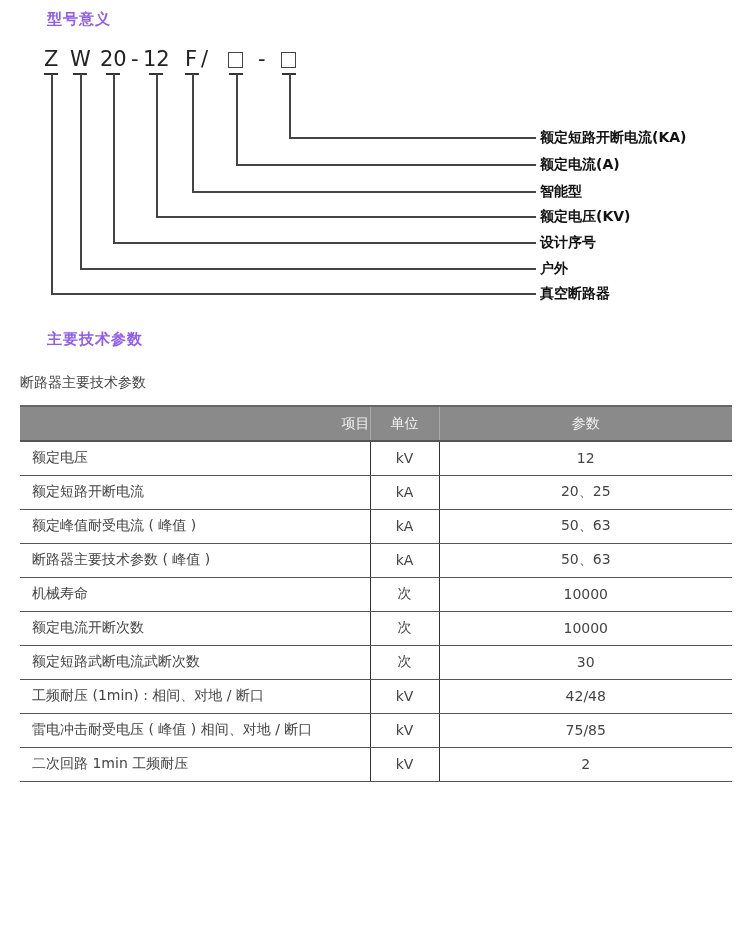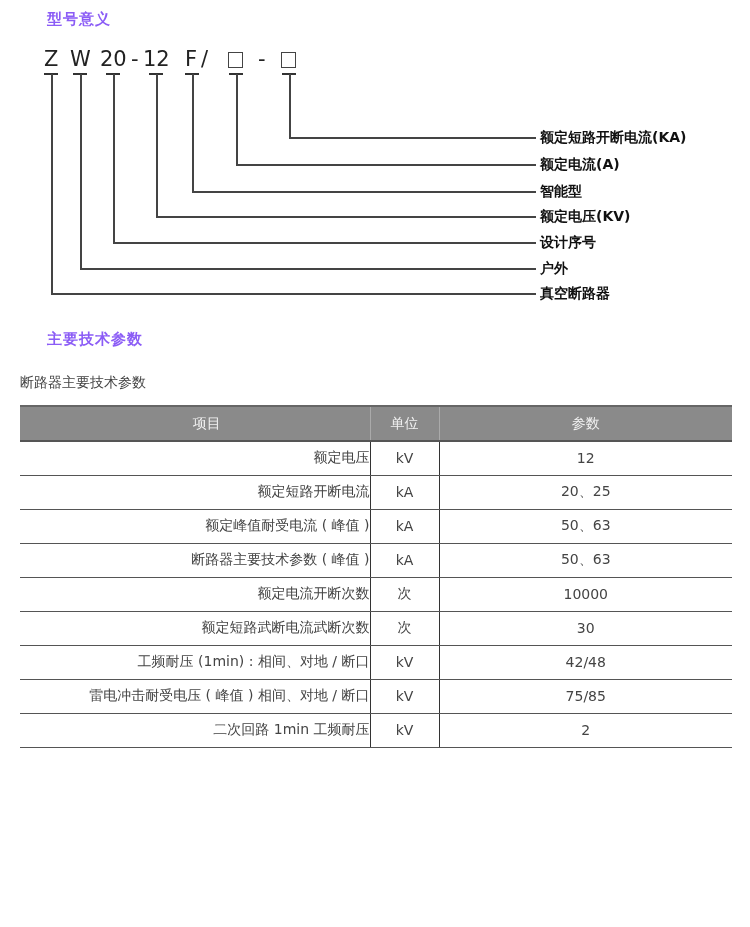--- a/index.html
+++ b/index.html
@@ -80,28 +80,28 @@
     table.spec th {
       background: #8a8a8a;
       color: #f2f2f2;
       font-weight: normal;
       height: 35px;
       border-top: 2px solid #666;
       border-bottom: 2px solid #555;
       border-left: 1px solid #aaa;
       border-right: 1px solid #aaa;
     }
-    table.spec th:first-child { text-align: center; padding-left: 24px; border-left: none; }
+    table.spec th:first-child { text-align: right; padding-left: 24px; border-left: none; }
     table.spec th:last-child { border-right: none; }
     table.spec td {
       height: 34px;
       border-bottom: 1.5px solid #555;
       text-align: center;
     }
-    table.spec td.item { text-align: right; padding-left: 12px; width: 350px; }
+    table.spec td.item { text-align: left; padding-left: 12px; width: 350px; }
     table.spec td.unit { width: 69px; border-left: 1.5px solid #333; border-right: 1.5px solid #333; }
     table.spec td.val { }
   </style>
 </head>
 <body>
 
 <div id="title1" class="section-title">型号意义</div>
 
 <div>
   <span class="code-char" style="left:44px;">Z</span>
@@ -178,20 +178,25 @@
       <td class="item">额定峰值耐受电流 ( 峰值 )</td>
       <td class="unit">kA</td>
       <td class="val">50、63</td>
     </tr>
     <tr>
       <td class="item">断路器主要技术参数 ( 峰值 )</td>
       <td class="unit">kA</td>
       <td class="val">50、63</td>
     </tr>
     <tr>
+      <td class="item">机械寿命</td>
+      <td class="unit">次</td>
+      <td class="val">10000</td>
+    </tr>
+    <tr>
       <td class="item">额定电流开断次数</td>
       <td class="unit">次</td>
       <td class="val">10000</td>
     </tr>
     <tr>
       <td class="item">额定短路武断电流武断次数</td>
       <td class="unit">次</td>
       <td class="val">30</td>
     </tr>
     <tr>

